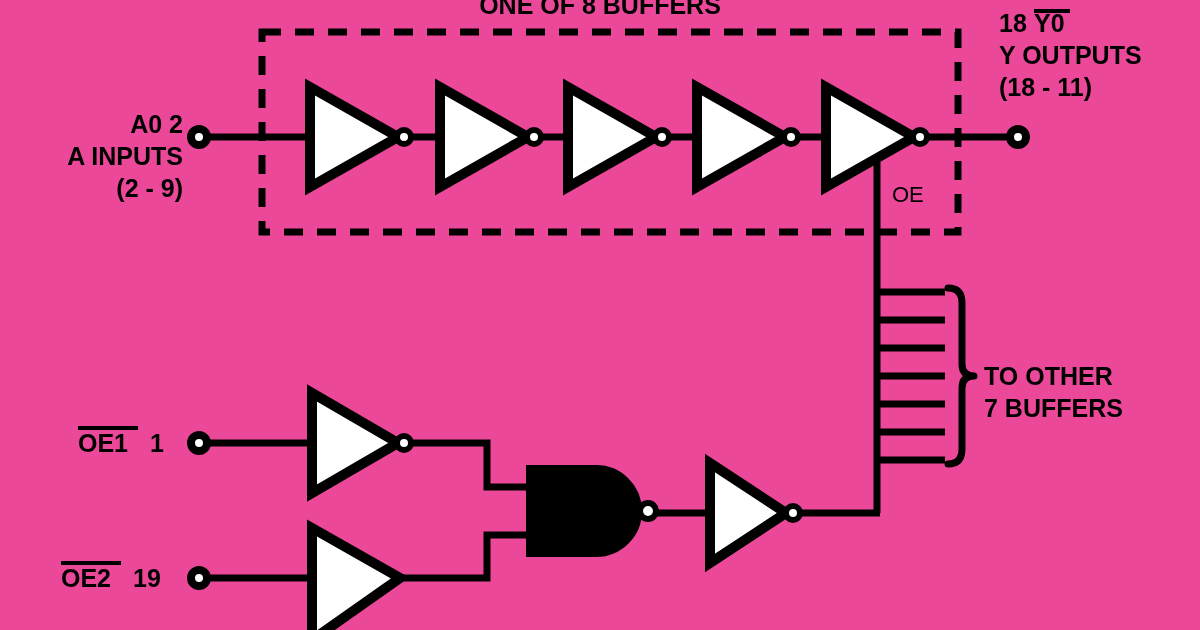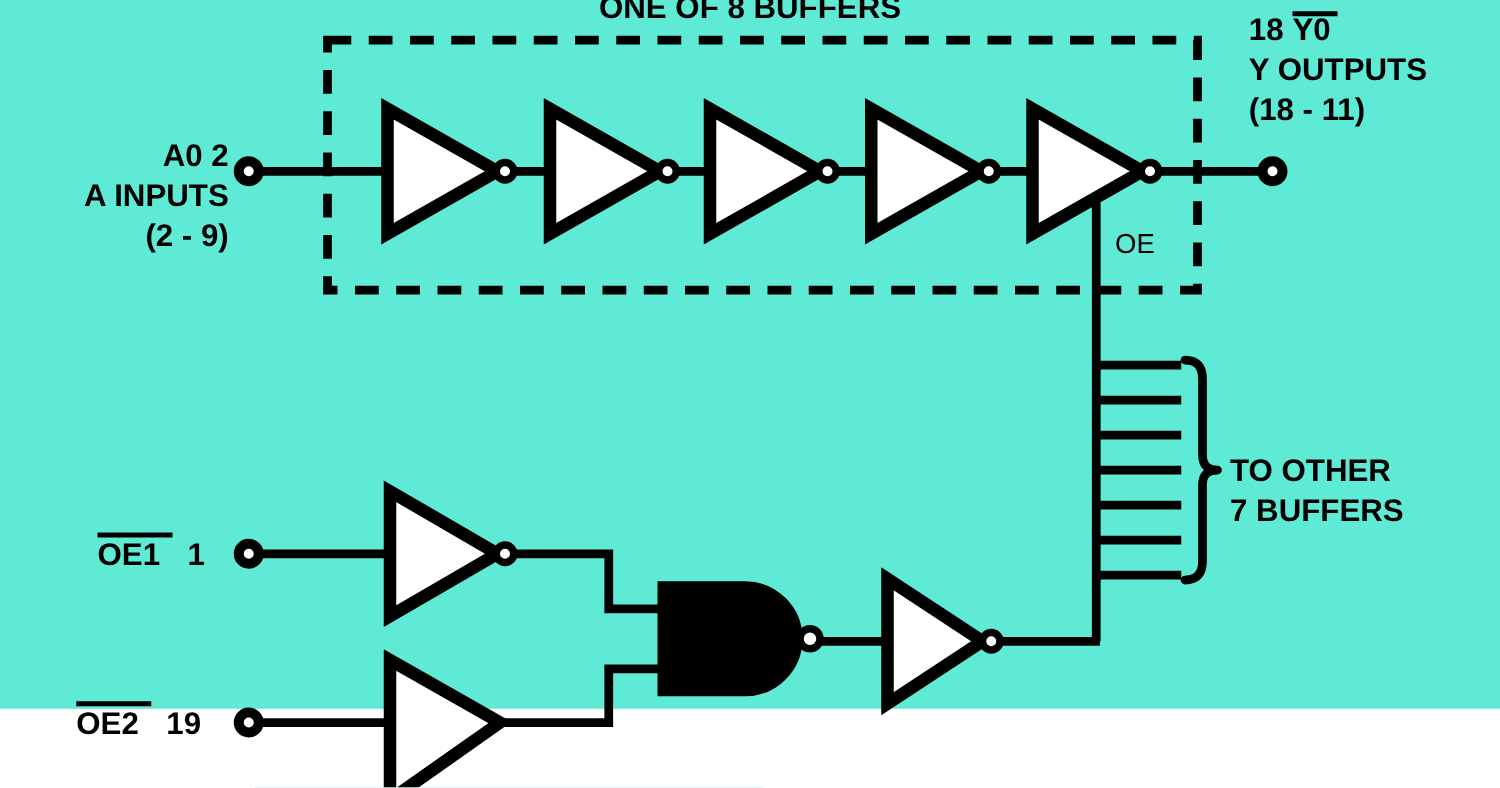--- a/index.html
+++ b/index.html
@@ -9,22 +9,22 @@
   }
   body {
     width: 1200px;
     height: 630px;
     overflow: hidden;
     font-family: "Liberation Sans", sans-serif;
   }
   #canvas-root {
     position: relative;
     width: 1200px;
-    height: 567px;
-    background: #5eead4;
+    height: 630px;
+    background: #ec4899;
   }
   svg.schematic {
     position: absolute;
     top: 0;
     left: 0;
     width: 1200px;
     height: 630px;
     display: block;
   }
   .lbl {

